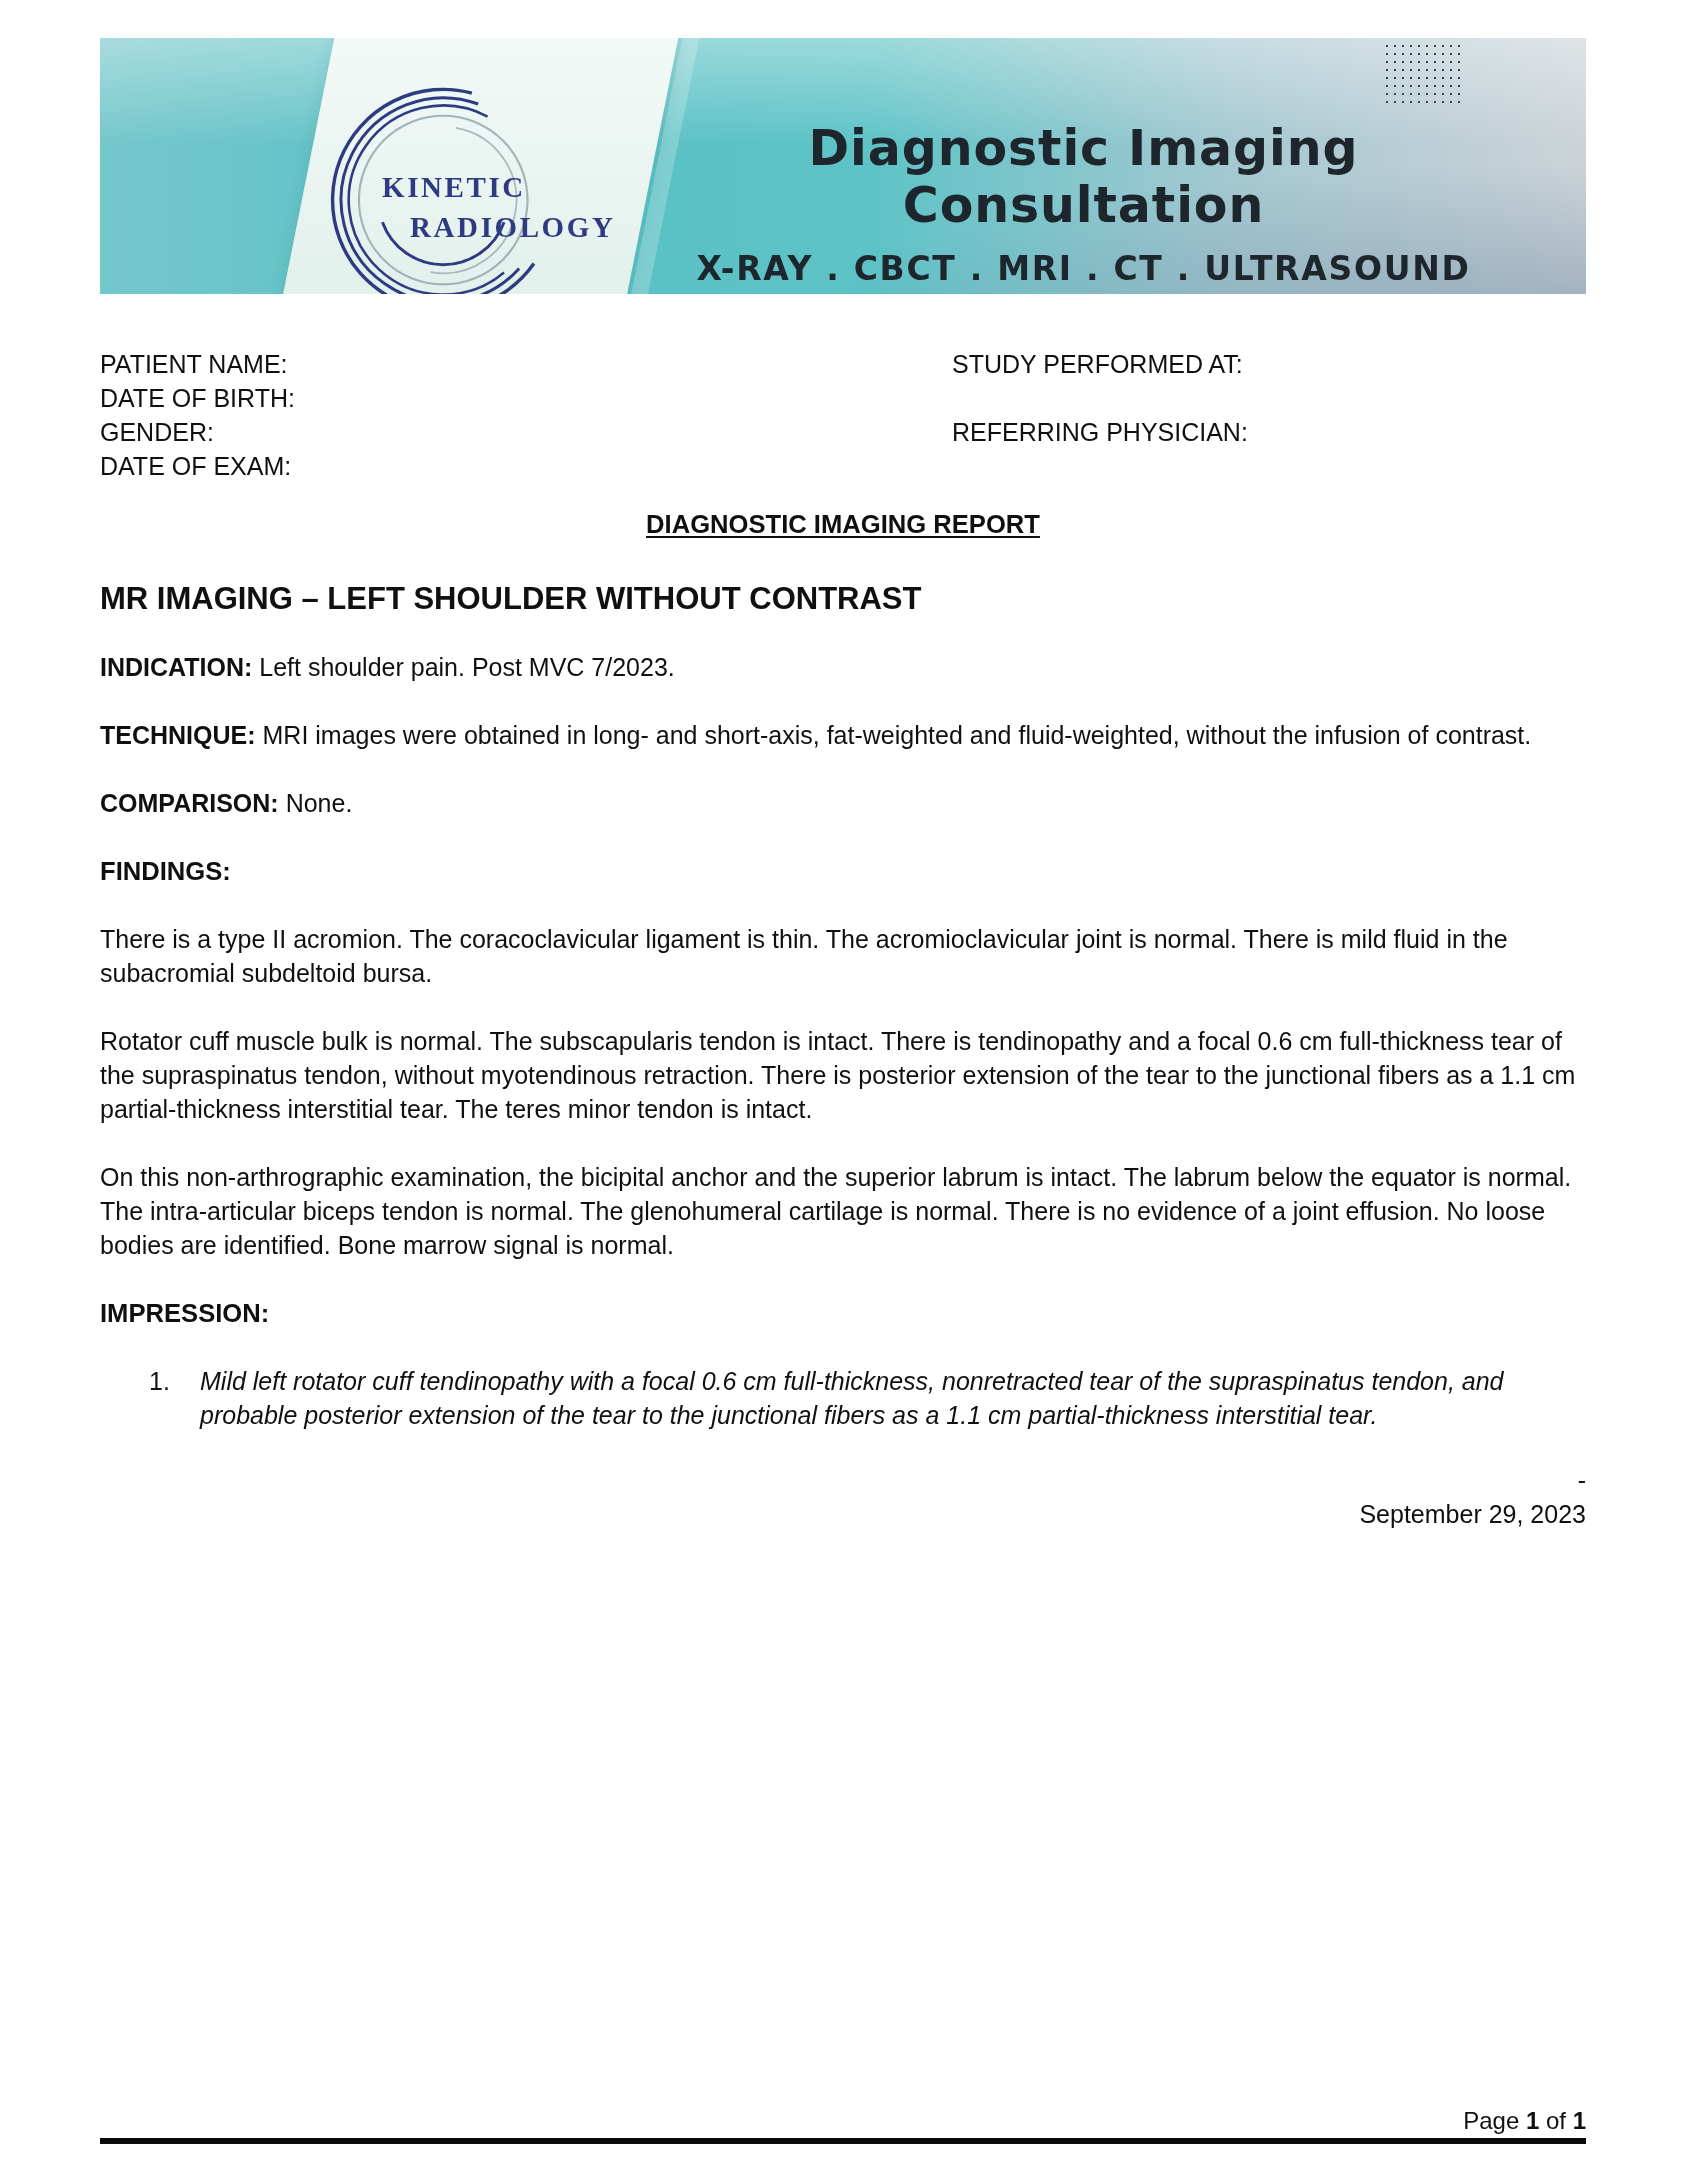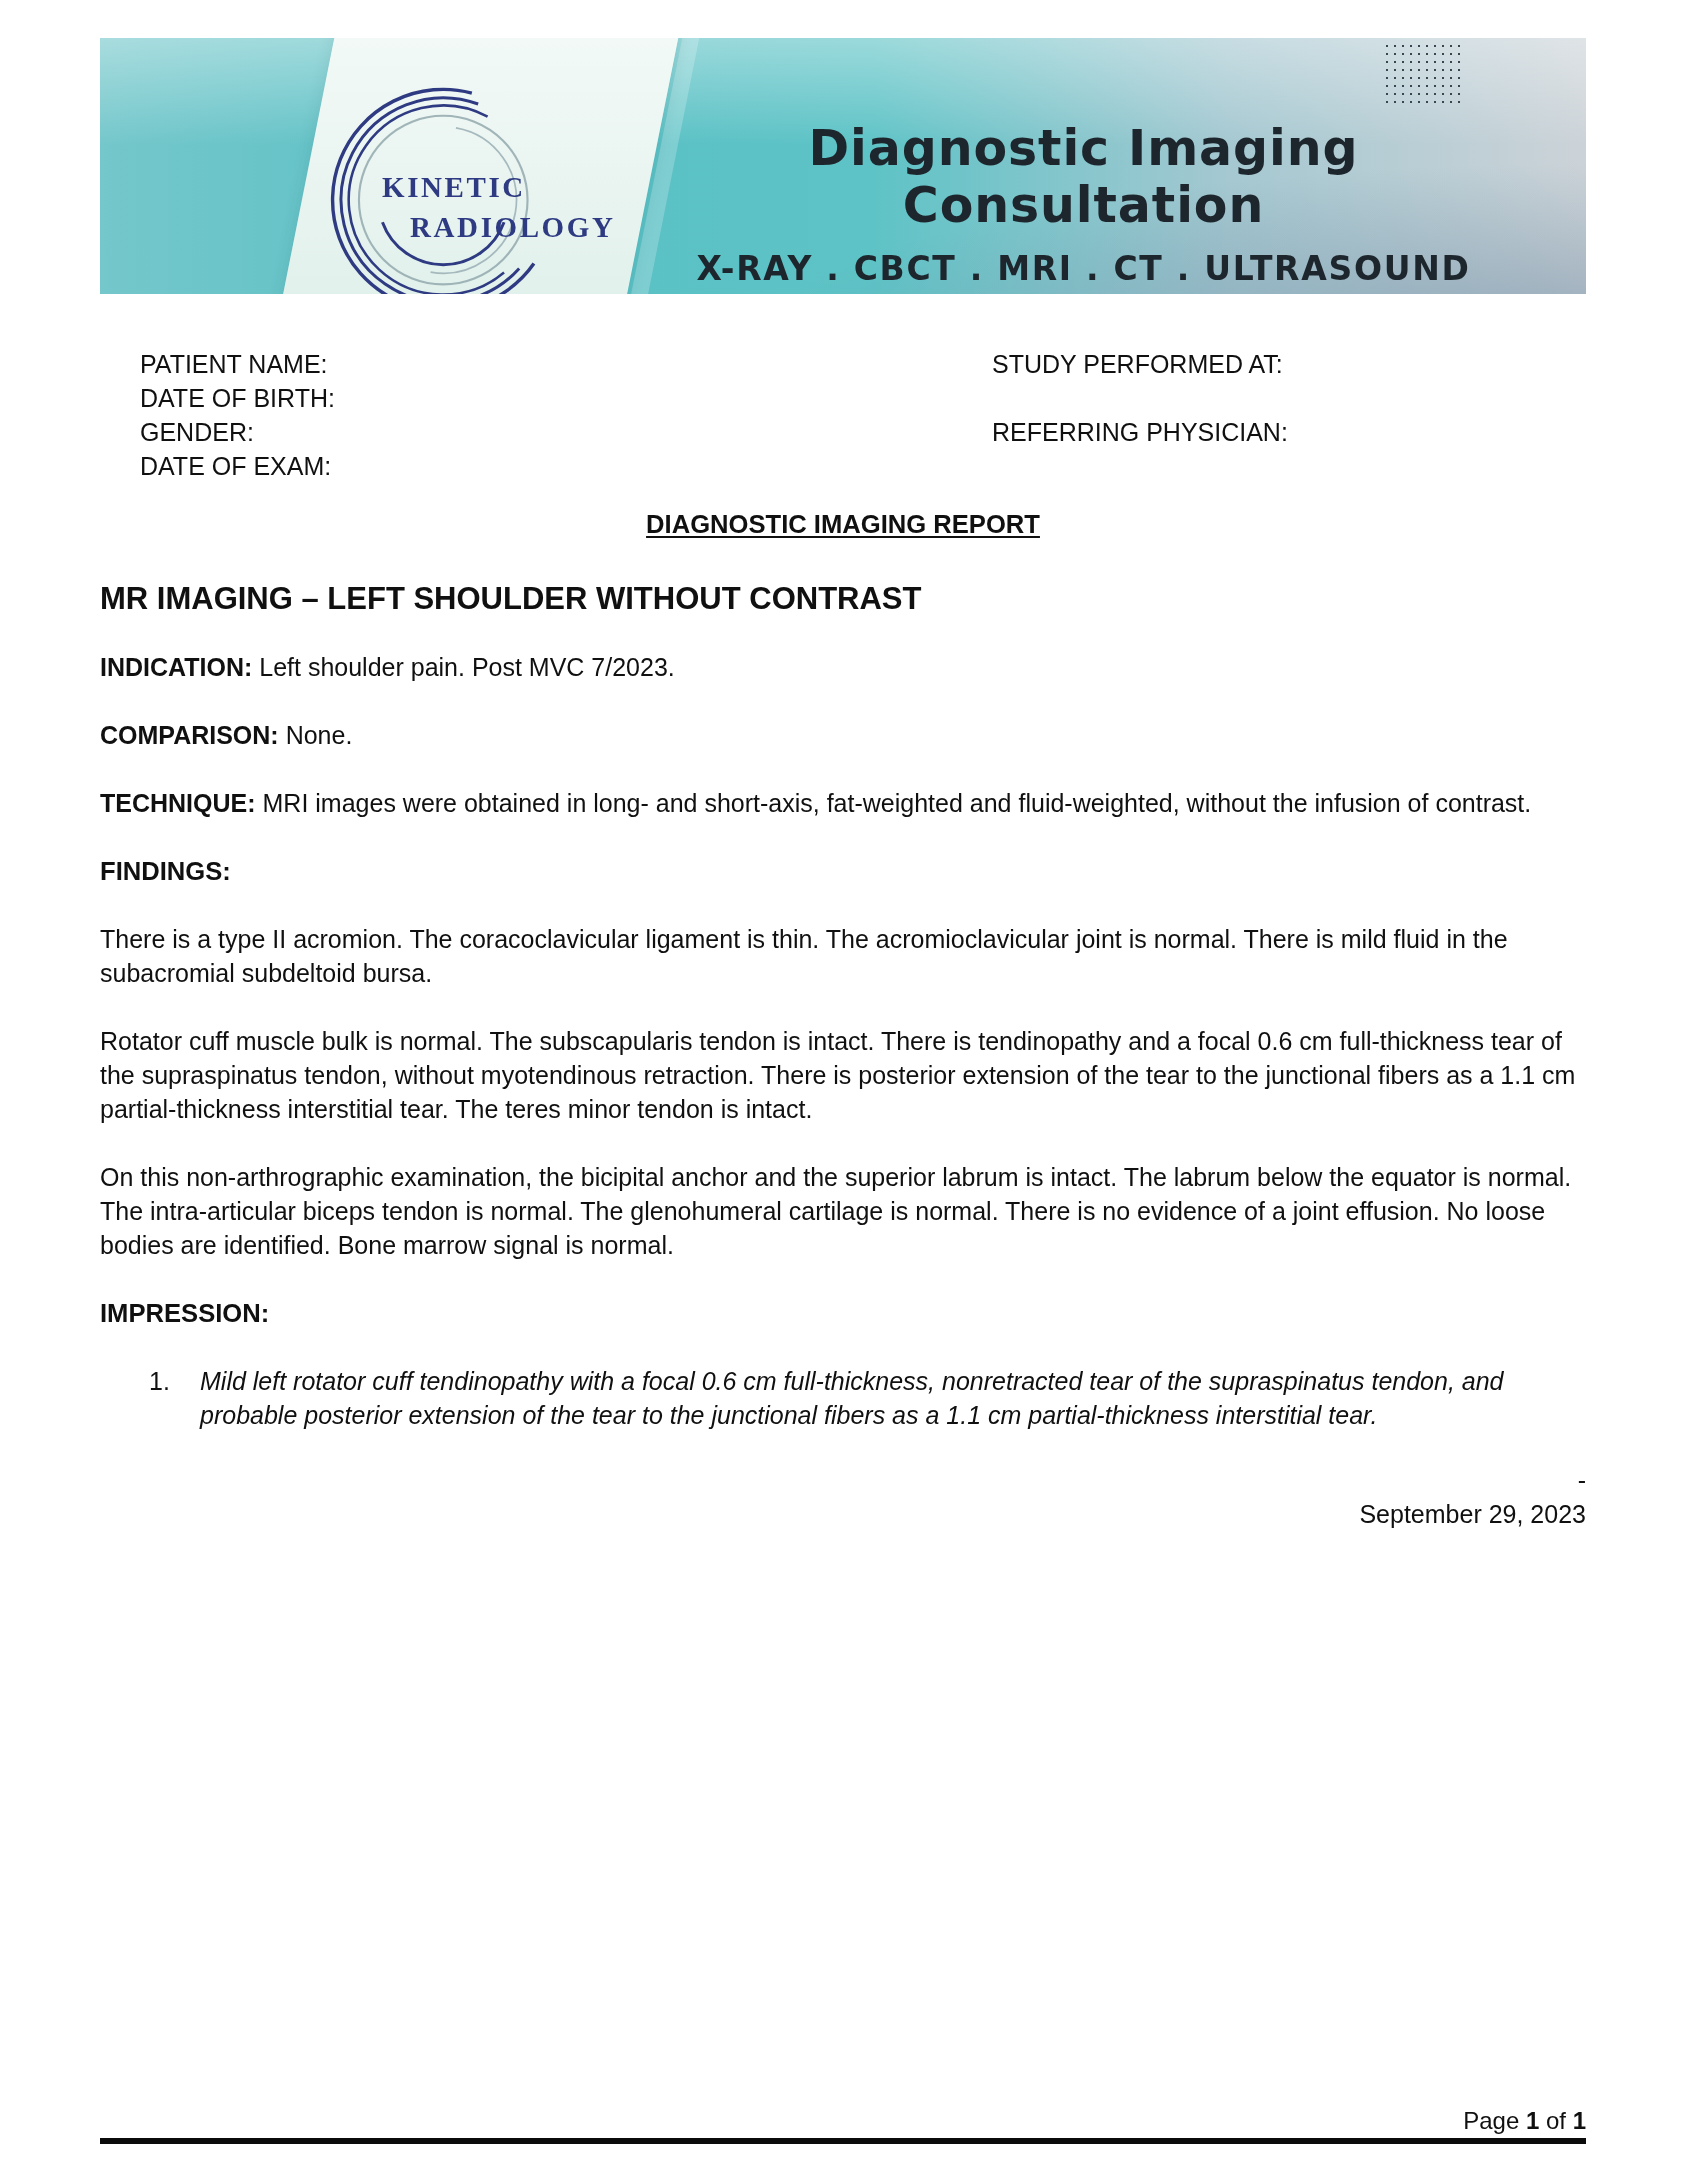--- a/index.html
+++ b/index.html
@@ -27,21 +27,21 @@
   .banner-text{position:absolute;left:528px;right:47px;top:82px;text-align:center;color:#1d262c;}
   .banner-title{font-family:"DejaVu Sans",sans-serif;font-size:49px;font-weight:600;letter-spacing:0.9px;}
   .banner-subtitle{font-family:"DejaVu Sans",sans-serif;font-size:33px;font-weight:600;letter-spacing:1.7px;margin-top:15px;}
   .dots{position:absolute;left:1283px;top:4.3px;width:80px;height:63px;
     background-image:radial-gradient(#39464e 1.3px, transparent 1.4px);
     background-size:8px 8px;}
 
   
   .content{position:absolute;left:100px;top:294px;width:1486px;font-size:25px;line-height:34px;}
   .patient{position:relative;margin-top:53px;height:136px;}
-  .patient-line{height:34px;margin-left:40px;}
+  .patient-line{height:34px;}
   .patient-right{position:absolute;left:852px;top:0;}
   .patient-right .gap{margin-top:34px;}
 
   .report-title{margin-top:24px;text-align:center;font-weight:700;font-size:25.6px;
     text-decoration:underline;text-decoration-thickness:1.7px;text-underline-offset:3.4px;}
   .exam-heading{margin-top:41px;font-weight:700;font-size:31px;}
   p.para{margin:34px 0 0 0;}
   .lbl{font-weight:700;}
   .sec-label{margin-top:34px;font-weight:700;font-size:25.6px;}
   .impression-list{margin-top:34px;}
@@ -100,23 +100,23 @@
         <div class="patient-line gap">REFERRING PHYSICIAN:</div>
       </div>
     </div>
 
     <div class="report-title">DIAGNOSTIC IMAGING REPORT</div>
 
     <div class="exam-heading">MR IMAGING – LEFT SHOULDER WITHOUT CONTRAST</div>
 
     <p class="para"><span class="lbl">INDICATION:</span> <span>Left shoulder pain. Post MVC 7/2023.</span></p>
 
+    <p class="para"><span class="lbl">TECHNIQUE:</span> <span>MRI images were obtained in long- and short-axis, fat-weighted and fluid-weighted, without the infusion of contrast.</span></p>
+
     <p class="para"><span class="lbl">COMPARISON:</span> <span>None.</span></p>
-
-    <p class="para"><span class="lbl">TECHNIQUE:</span> <span>MRI images were obtained in long- and short-axis, fat-weighted and fluid-weighted, without the infusion of contrast.</span></p>
 
     <div class="sec-label">FINDINGS:</div>
 
     <p class="para">There is a type II acromion. The coracoclavicular ligament is thin. The acromioclavicular joint is normal. There is mild fluid in the subacromial subdeltoid bursa.</p>
     <p class="para">Rotator cuff muscle bulk is normal. The subscapularis tendon is intact. There is tendinopathy and a focal 0.6 cm full-thickness tear of the supraspinatus tendon, without myotendinous retraction. There is posterior extension of the tear to the junctional fibers as a 1.1 cm partial-thickness interstitial tear. The teres minor tendon is intact.</p>
     <p class="para">On this non-arthrographic examination, the bicipital anchor and the superior labrum is intact. The labrum below the equator is normal. The intra-articular biceps tendon is normal. The glenohumeral cartilage is normal. There is no evidence of a joint effusion. No loose bodies are identified. Bone marrow signal is normal.</p>
 
     <div class="sec-label">IMPRESSION:</div>
 
     <div class="impression-list">

